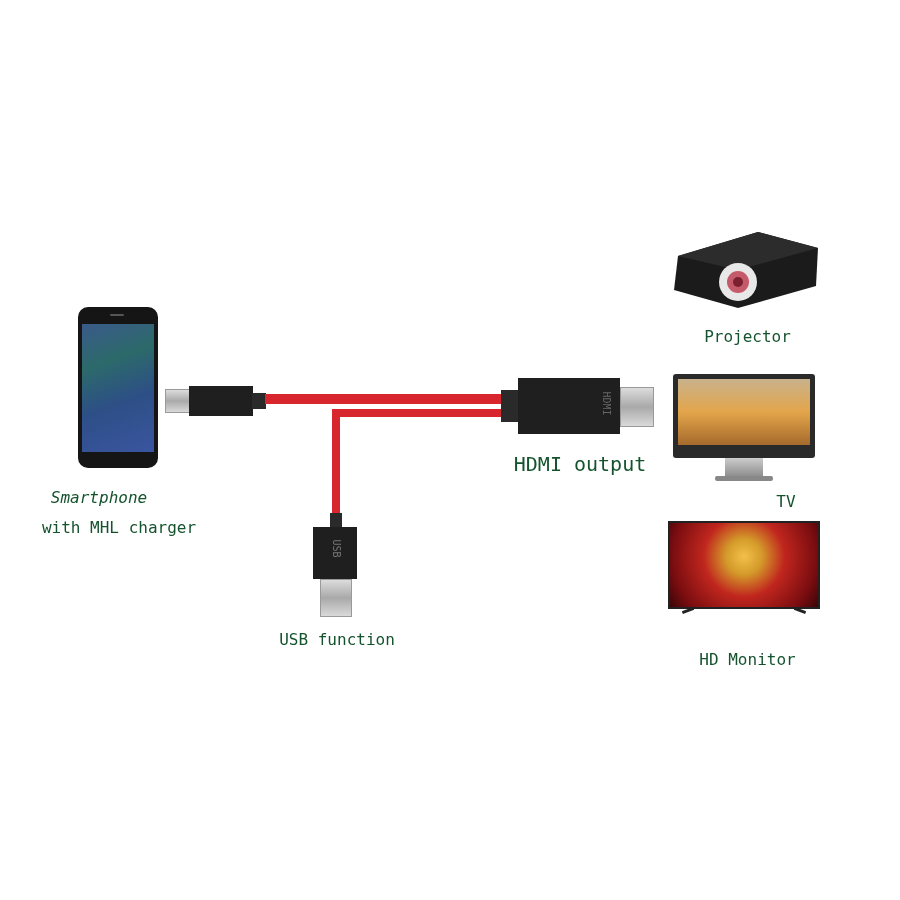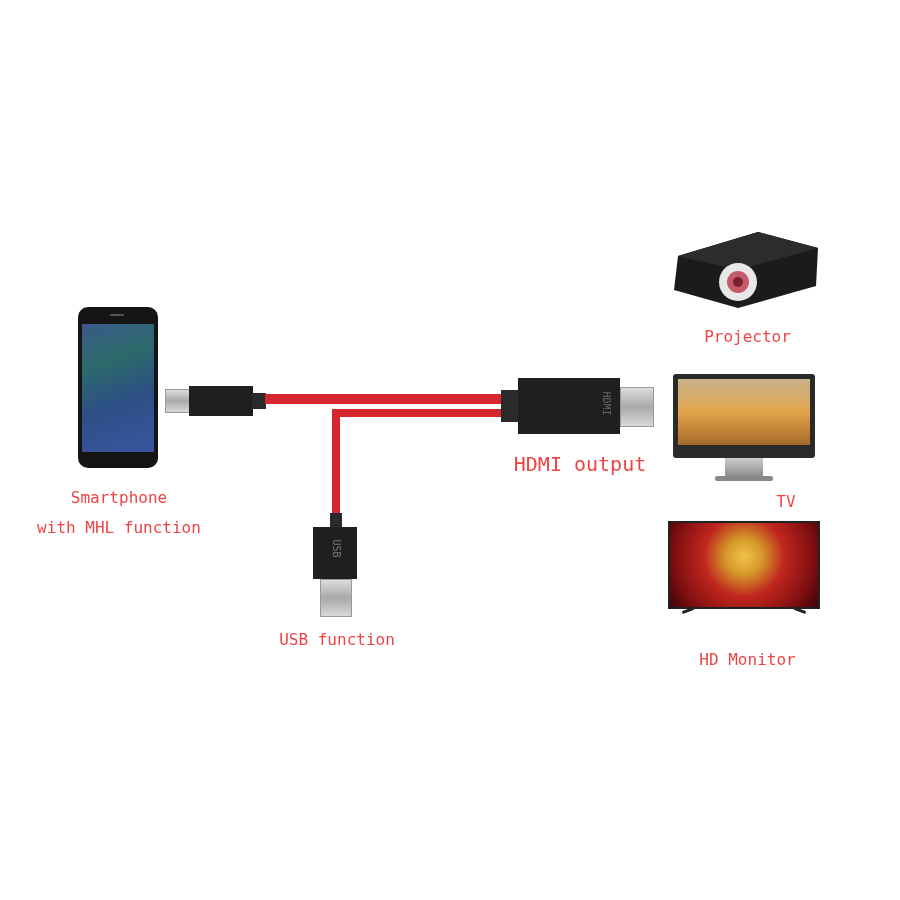--- a/index.html
+++ b/index.html
@@ -1,18 +1,18 @@
 <!DOCTYPE html>
 <html><head>
 <meta charset="utf-8">
 <style>
   html,body{margin:0;padding:0;background:#ffffff;}
   body{width:900px;height:900px;position:relative;overflow:hidden;font-family:"DejaVu Sans Mono","Liberation Mono",monospace;color:#111;}
   .abs{position:absolute;}
-  .label{position:absolute;font-size:16px;white-space:nowrap;text-align:center;color:#ef4444;}
+  .label{position:absolute;font-size:16px;white-space:nowrap;text-align:center;color:#14532d;}
   
   .phone{left:78px;top:307px;width:80px;height:161px;background:#151515;border-radius:10px;}
   .phone .speaker{position:absolute;left:32px;top:7px;width:14px;height:2px;background:#555;border-radius:1px;}
   .phone .screen{position:absolute;left:4px;top:17px;width:72px;height:128px;background:linear-gradient(160deg,#3a5a8a 0%,#2c6a6a 30%,#2d4f86 60%,#3a55a0 100%);}
   
   .cable{background:#d8262e;}
   .connector{background:#1f1f1f;}
   .metal{background:linear-gradient(#dcdcdc,#a9a9a9,#d9d9d9);border:1px solid #999;}
   
   .proj-body{left:668px;top:228px;width:152px;height:82px;}
@@ -25,22 +25,22 @@
   .mon-frame{left:668px;top:521px;width:152px;height:88px;background:#222;}
   .mon-screen{position:absolute;left:2px;top:2px;width:148px;height:84px;background:radial-gradient(circle at 50% 40%,#f2c14a 0%,#d49a2a 20%,#c0261e 45%,#7a0d10 80%,#3a0508 100%);}
 </style>
 </head>
 <body>
 
 <div class="abs phone">
   <div class="speaker"></div>
   <div class="screen"></div>
 </div>
-<div class="label" style="left:44px;top:488px;width:150px;">Smartphone</div>
-<div class="label" style="left:34px;top:518px;width:170px;">with MHL function</div>
+<div class="label" style="left:24px;top:488px;width:150px;font-style:italic;">Smartphone</div>
+<div class="label" style="left:34px;top:518px;width:170px;">with MHL charger</div>
 
 <div class="abs metal" style="left:165px;top:389px;width:24px;height:22px;"></div>
 <div class="abs connector" style="left:189px;top:386px;width:64px;height:30px;"></div>
 <div class="abs connector" style="left:252px;top:393px;width:14px;height:16px;background:#2a2a2a;"></div>
 
 <div class="abs cable" style="left:265px;top:394px;width:236px;height:10px;"></div>
 
 <div class="abs cable" style="left:332px;top:409px;width:169px;height:8px;border-top-left-radius:4px;"></div>
 <div class="abs cable" style="left:332px;top:409px;width:8px;height:106px;"></div>
 

